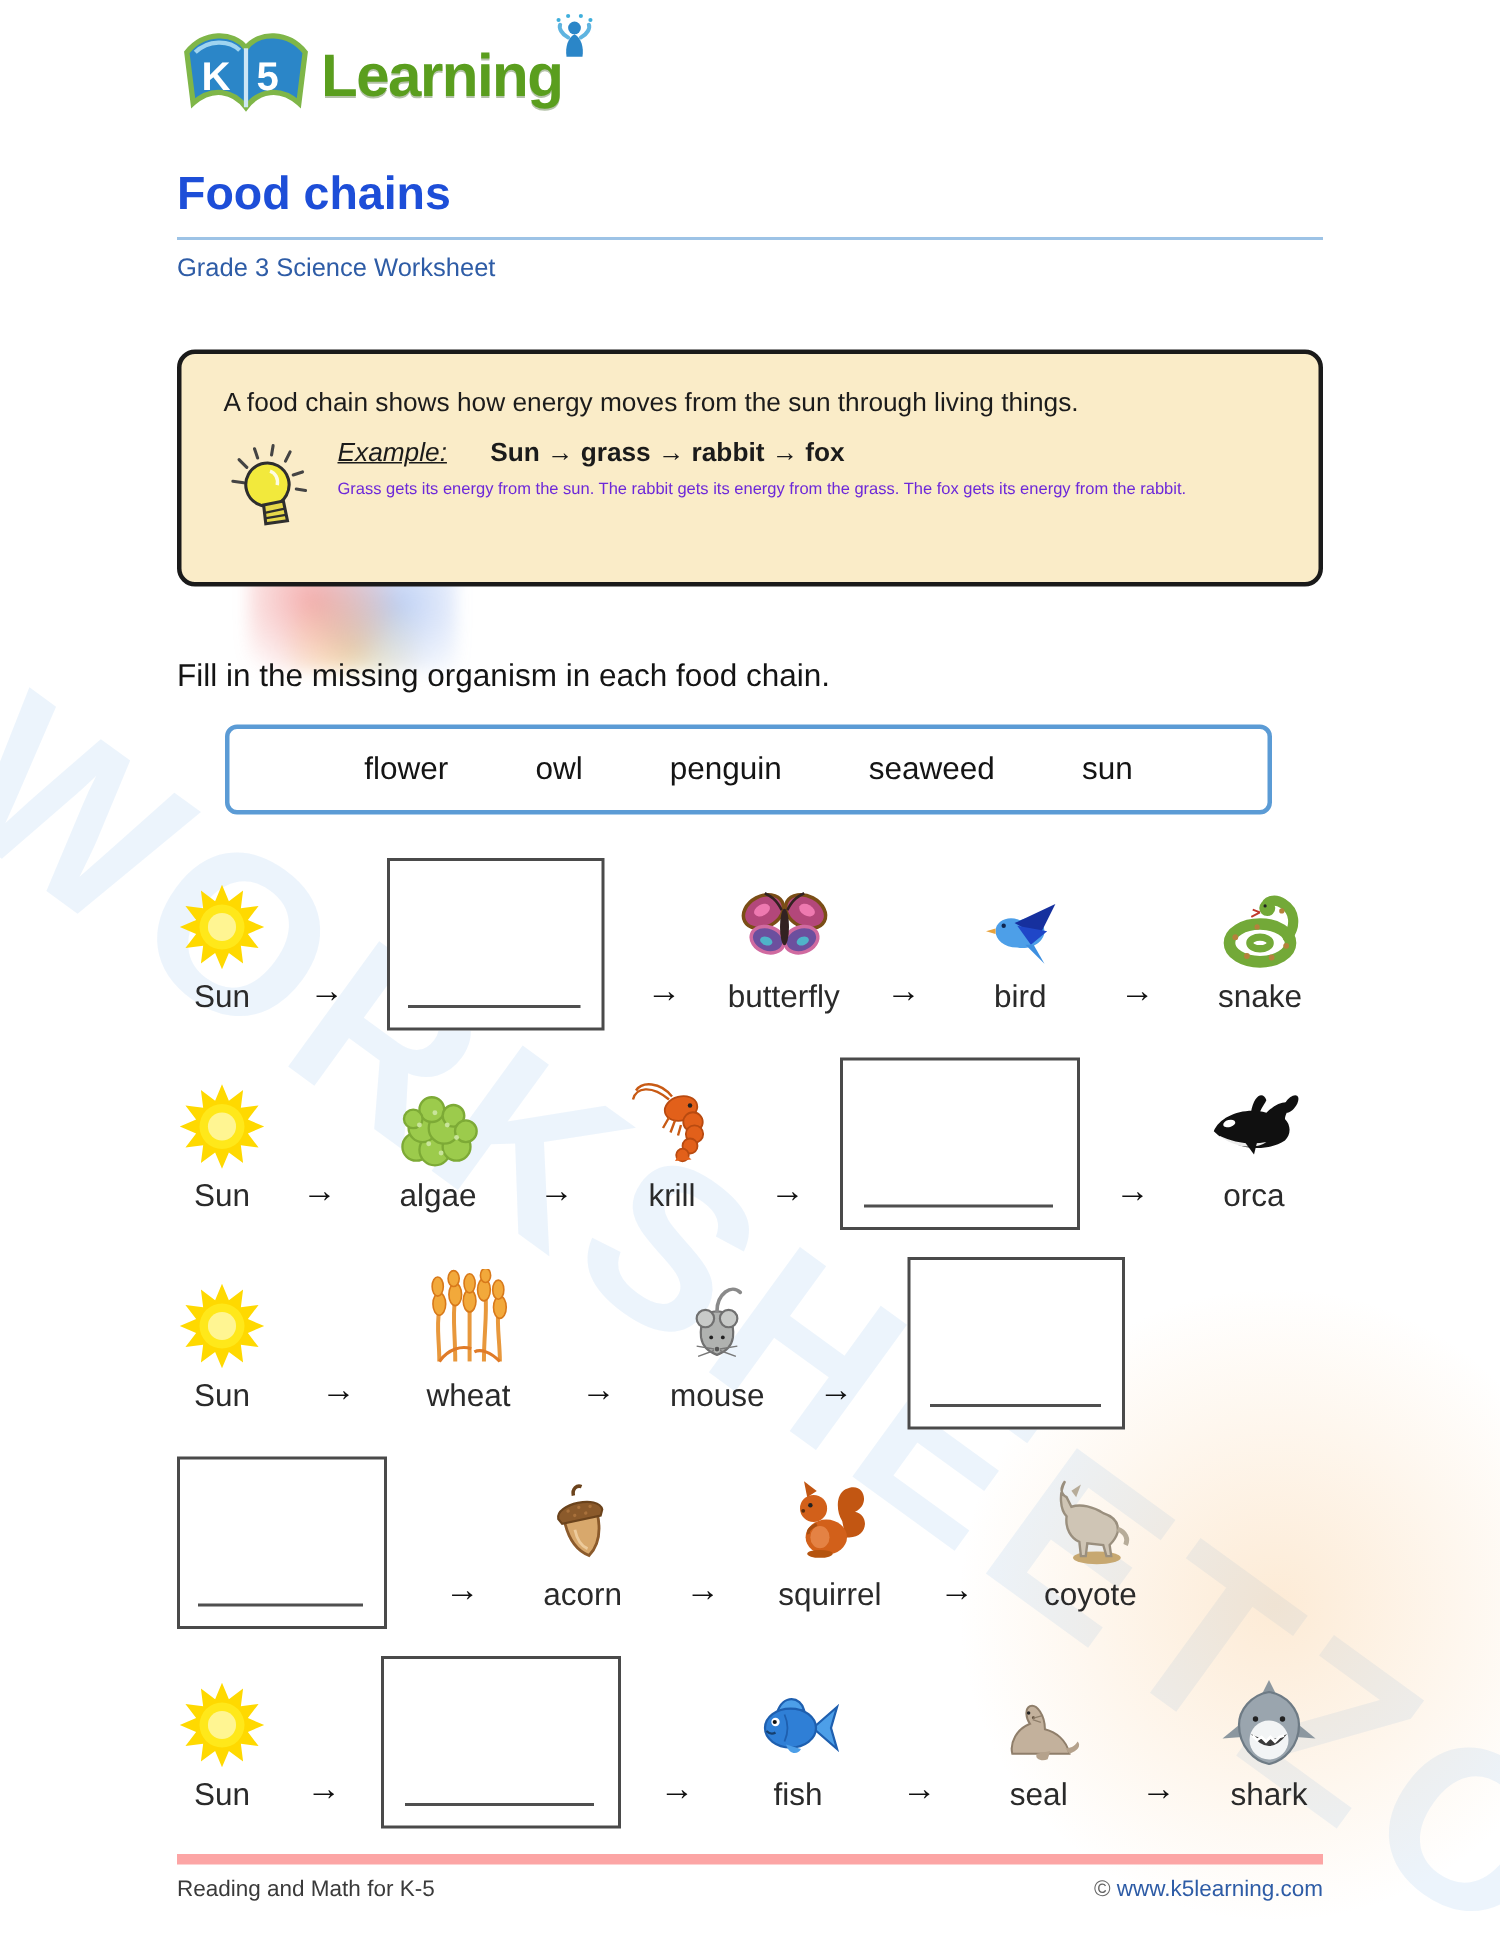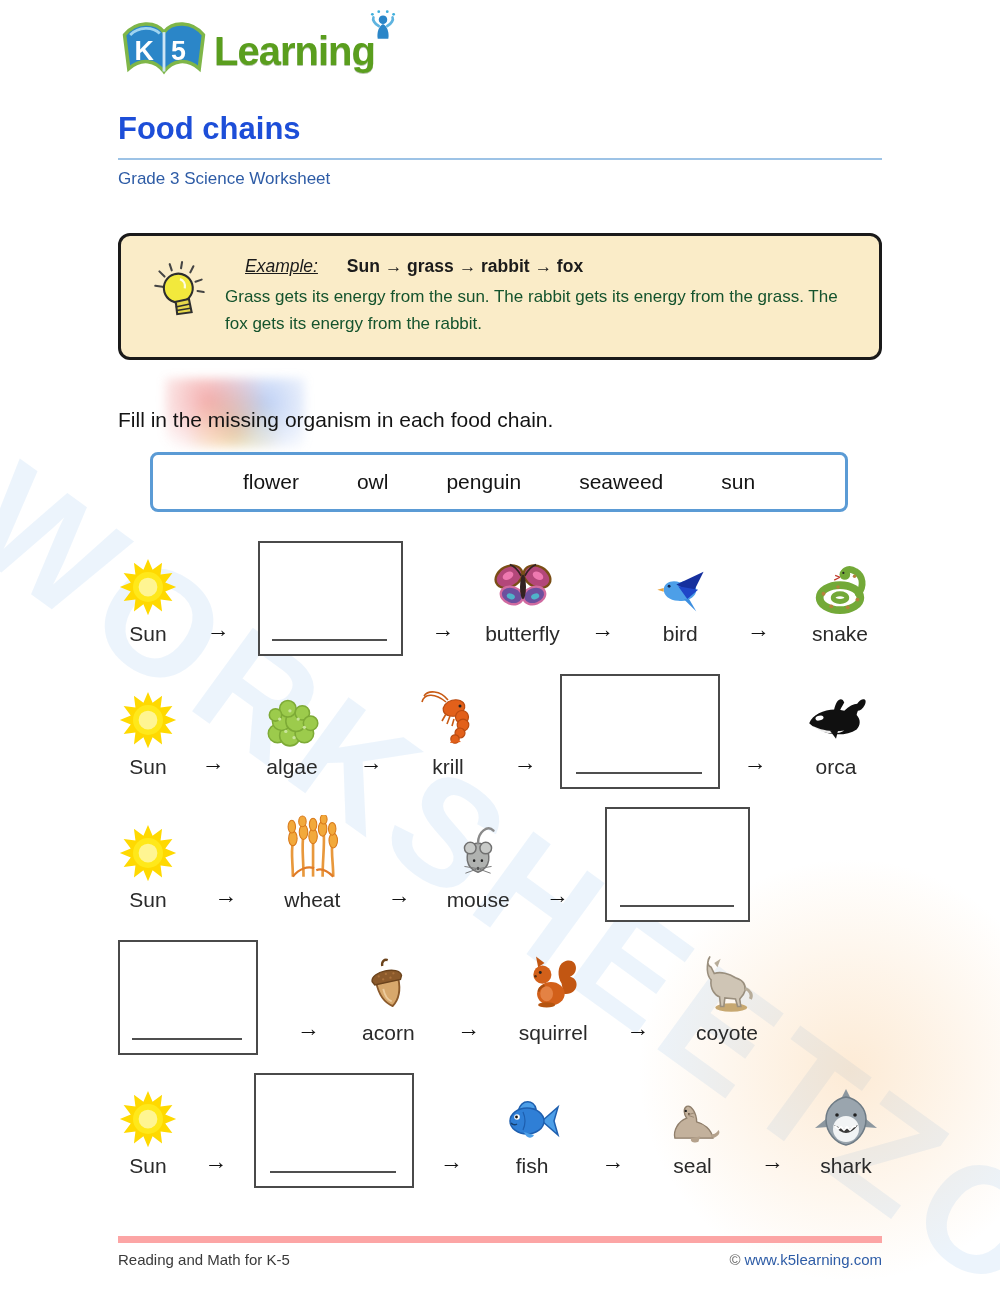--- a/index.html
+++ b/index.html
@@ -42,23 +42,23 @@
   
   .info-box{
     margin-top:44px;background:#FAECC8;border:3px solid #1a1a1a;border-radius:12px;
     padding:18px 22px 20px 26px;box-sizing:border-box;position:relative;
   }
   .info-intro{margin:4px 0 10px 2px;font-size:17.5px;color:#1b1b1b;}
   .info-row{display:flex;align-items:flex-start;}
   .bulb{width:78px;flex:0 0 78px;padding-top:2px;}
   .info-content{flex:1;}
   .example-line{margin:2px 0 6px 0;font-size:17.5px;color:#1b1b1b;}
-  .ex-label{font-style:italic;text-decoration:underline;margin-left:20px;}
+  .ex-label{font-style:italic;text-decoration:underline;}
   .ex-chain{font-weight:bold;margin-left:24px;text-align:right;}
-  .explanation{margin:4px 0 0 0;font-size:17px;line-height:1.6;color:#14532d;max-width:648px;}
+  .explanation{margin:4px 0 0 0;font-size:11px;line-height:1.6;color:#6d28d9;max-width:648px;}
 
   .instruction{margin-top:48px;font-size:21px;color:#141414;}
 
   
   .word-bank{
     margin:20px 34px 0 32px;border:3px solid #5B9BD5;border-radius:8px;background:#fff;
     display:flex;justify-content:center;align-items:center;gap:58px;
     padding:15px 10px;position:relative;
   }
   .word{font-size:21px;color:#141414;}
@@ -328,20 +328,21 @@
           </svg>
       </span>
     </span>
   </div>
 
   <div class="page-title">Food chains</div>
   <hr class="title-rule">
   <div class="subtitle">Grade 3 Science Worksheet</div>
 
   <div class="info-box">
+    <p class="info-intro">A food chain shows how energy moves from the sun through living things.</p>
     <div class="info-row">
       <div class="bulb">
         <svg width="66" height="72" viewBox="0 0 64 64">
             <use href="#ic-bulb"></use>
           </svg>
       </div>
       <div class="info-content">
         <p class="example-line">
           <span class="ex-label">Example:</span>
           <span class="ex-chain">Sun → grass → rabbit → fox</span>

